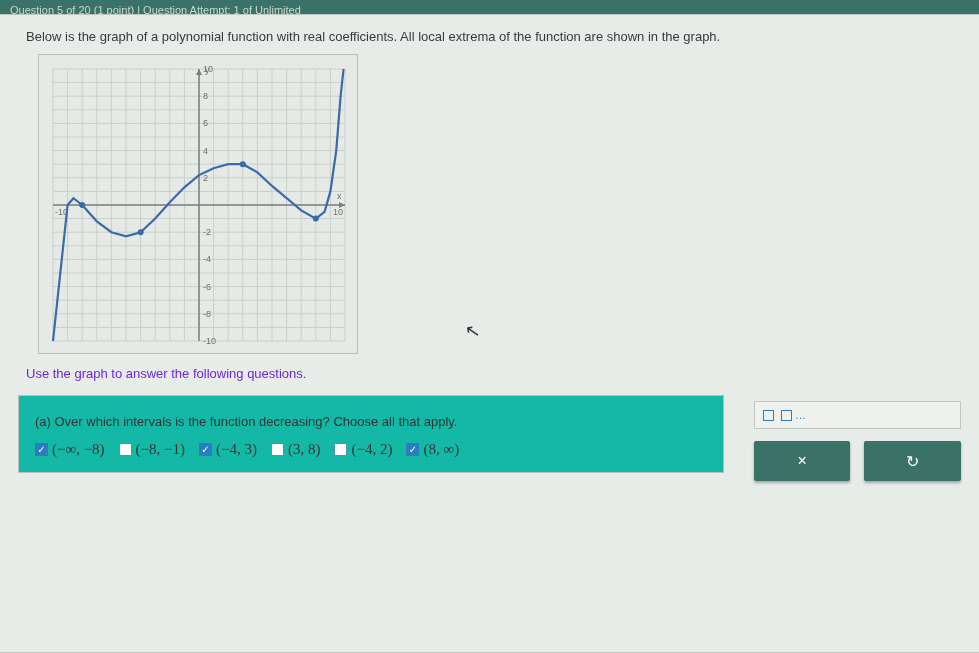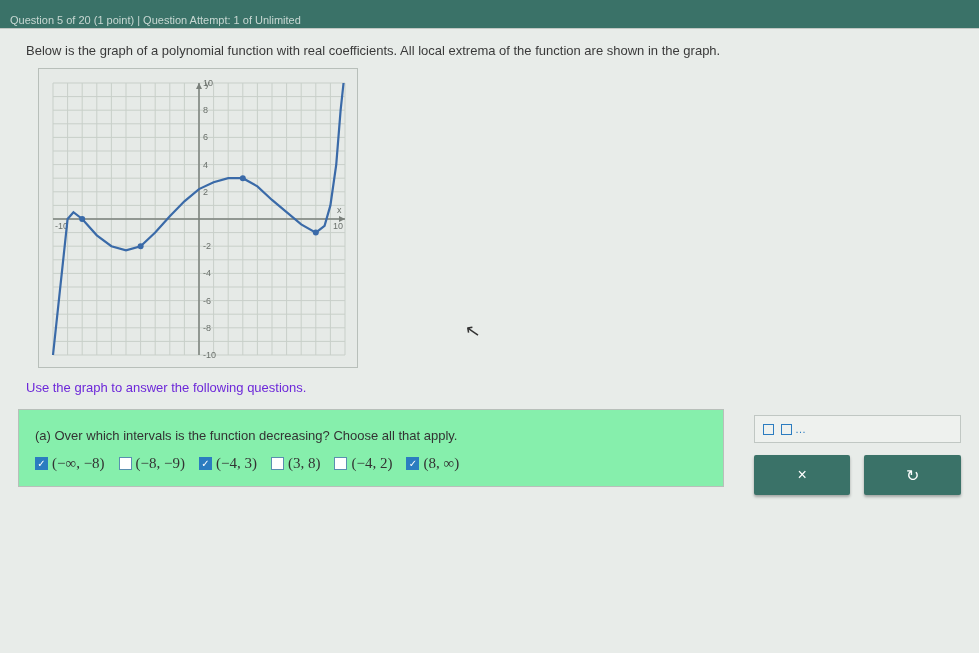--- a/index.html
+++ b/index.html
@@ -9,21 +9,21 @@
     width: 979px;
     height: 653px;
     overflow: hidden;
     position: relative;
     color: #333;
   }
   .topbar {
     background: #3a7268;
     color: #c8d8d3;
     font-size: 11px;
-    padding: 14px 10px;
+    padding: 4px 10px;
     height: 14px;
     overflow: hidden;
   }
   .content-card {
     background: #e8ece9;
     border-top: 1px solid #c0c7c3;
     border-bottom: 1px solid #c0c7c3;
     margin: 0;
     padding: 10px 18px 0 18px;
     min-height: 639px;
@@ -47,21 +47,21 @@
     color: #6d28d9;
     margin: 12px 0 14px 8px;
   }
   .qrow {
     display: flex;
     gap: 30px;
     align-items: flex-start;
   }
   .qbox {
     border: 1px solid #b8bfba;
-    background: #86efac;
+    background: #14b8a6;
     width: 784px;
   }
   .qpanel {
     padding: 18px 16px 14px 16px;
     border-bottom: 1px solid #c8cfc9;
   }
   .qpanel:last-child { border-bottom: none; }
   .qtext {
     font-size: 13px;
     margin-bottom: 12px;
@@ -226,21 +226,21 @@
 
       <div class="qpanel">
         <div class="qtext">(a) Over which intervals is the function decreasing? Choose all that apply.</div>
         <div class="opts" id="opts">
             <span class="opt">
               <span class="cb checked">✓</span>
               <span class="mathlbl">(−∞, −8)</span>
             </span>
             <span class="opt">
               <span class="cb"></span>
-              <span class="mathlbl">(−8, −9)</span>
+              <span class="mathlbl">(−8, −1)</span>
             </span>
             <span class="opt">
               <span class="cb checked">✓</span>
               <span class="mathlbl">(−4, 3)</span>
             </span>
             <span class="opt">
               <span class="cb"></span>
               <span class="mathlbl">(3, 8)</span>
             </span>
             <span class="opt">

